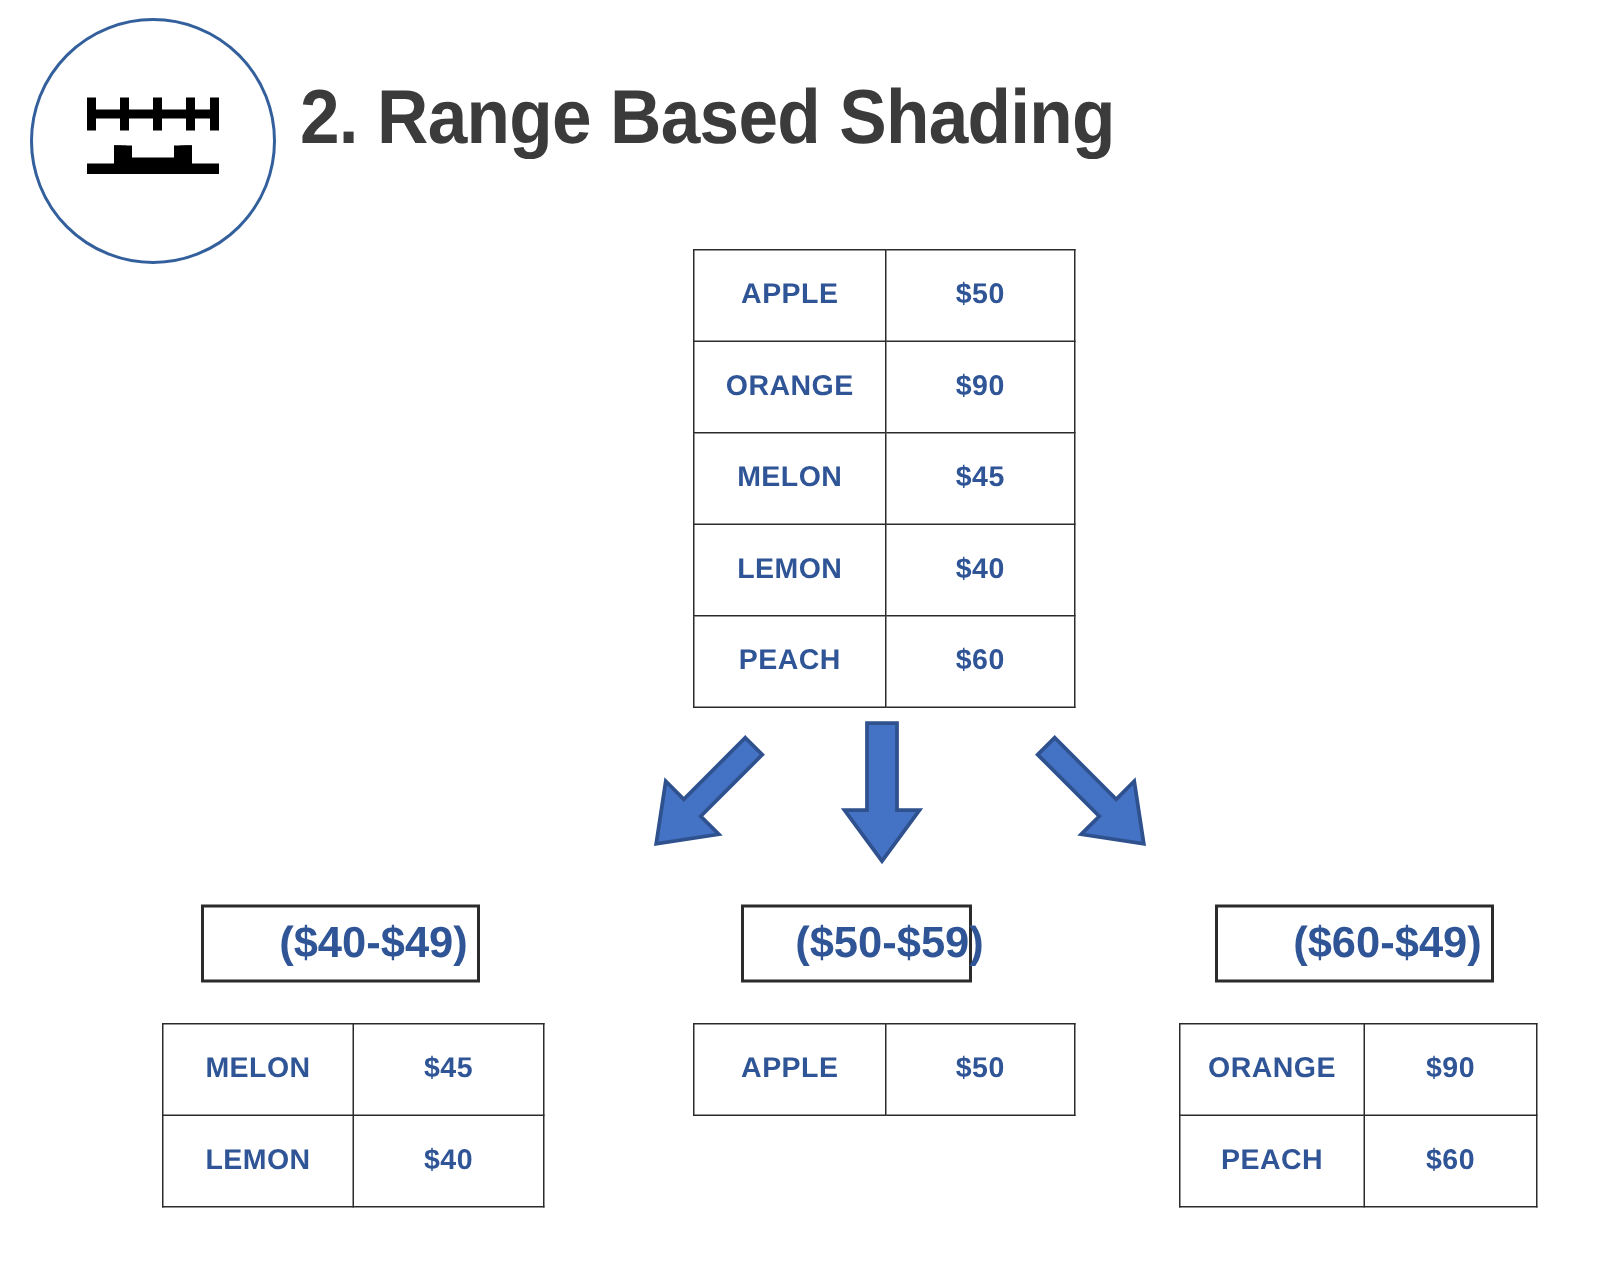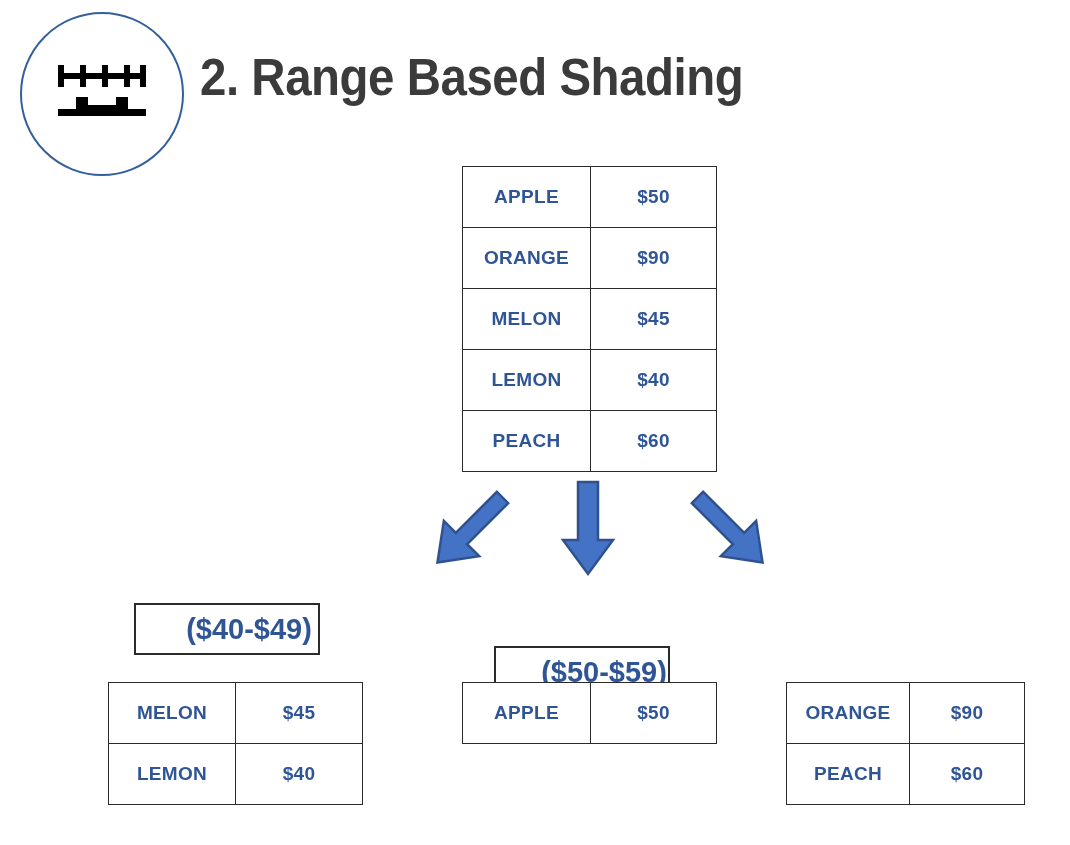--- a/index.html
+++ b/index.html
@@ -98,21 +98,21 @@
     font-weight: bold;
     font-size: 29px;
     display: flex;
     align-items: center;
     justify-content: center;
     font-family: "Liberation Sans", sans-serif;
     height: 52px;
     padding-left: 44px;
   }
   #range-label-0 { left: 134px; top: 603px; width: 186px; }
-  #range-label-1 { left: 494px; top: 603px; width: 176px; margin-top: 43px; }
+  #range-label-1 { left: 494px; top: 603px; width: 154px; }
   #range-label-2 { left: 810px; top: 603px; width: 186px; }
 
   
   .result-table td { height: 58px; }
 
   #result-table-0 { left: 108px; top: 682px; }
   #result-table-0 td.name-cell  { width: 124px; }
   #result-table-0 td.value-cell { width: 124px; }
 
   #result-table-1 { left: 462px; top: 682px; }
@@ -187,20 +187,21 @@
   </svg>
 
   <svg class="arrow-svg" style="left:675px; top:480px;" width="110" height="100" viewBox="0 0 110 100">
     <g transform="rotate(-45 55 50)">
       <path d="M47 4 L63 4 L63 62 L80 62 L55 96 L30 62 L47 62 Z" fill="#4472C4" stroke="#2F528F" stroke-width="2.5" stroke-linejoin="miter"></path>
     </g>
   </svg>
 
   <div class="range-label" id="range-label-0">($40-$49)</div>
   <div class="range-label" id="range-label-1">($50-$59)</div>
+  <div class="range-label" id="range-label-2">($60-$49)</div>
 
   <table class="fruit-table result-table" id="result-table-0">
     <tbody>
       <tr>
         <td class="name-cell">MELON</td>
         <td class="value-cell">$45</td>
       </tr>
       <tr>
         <td class="name-cell">LEMON</td>
         <td class="value-cell">$40</td>

